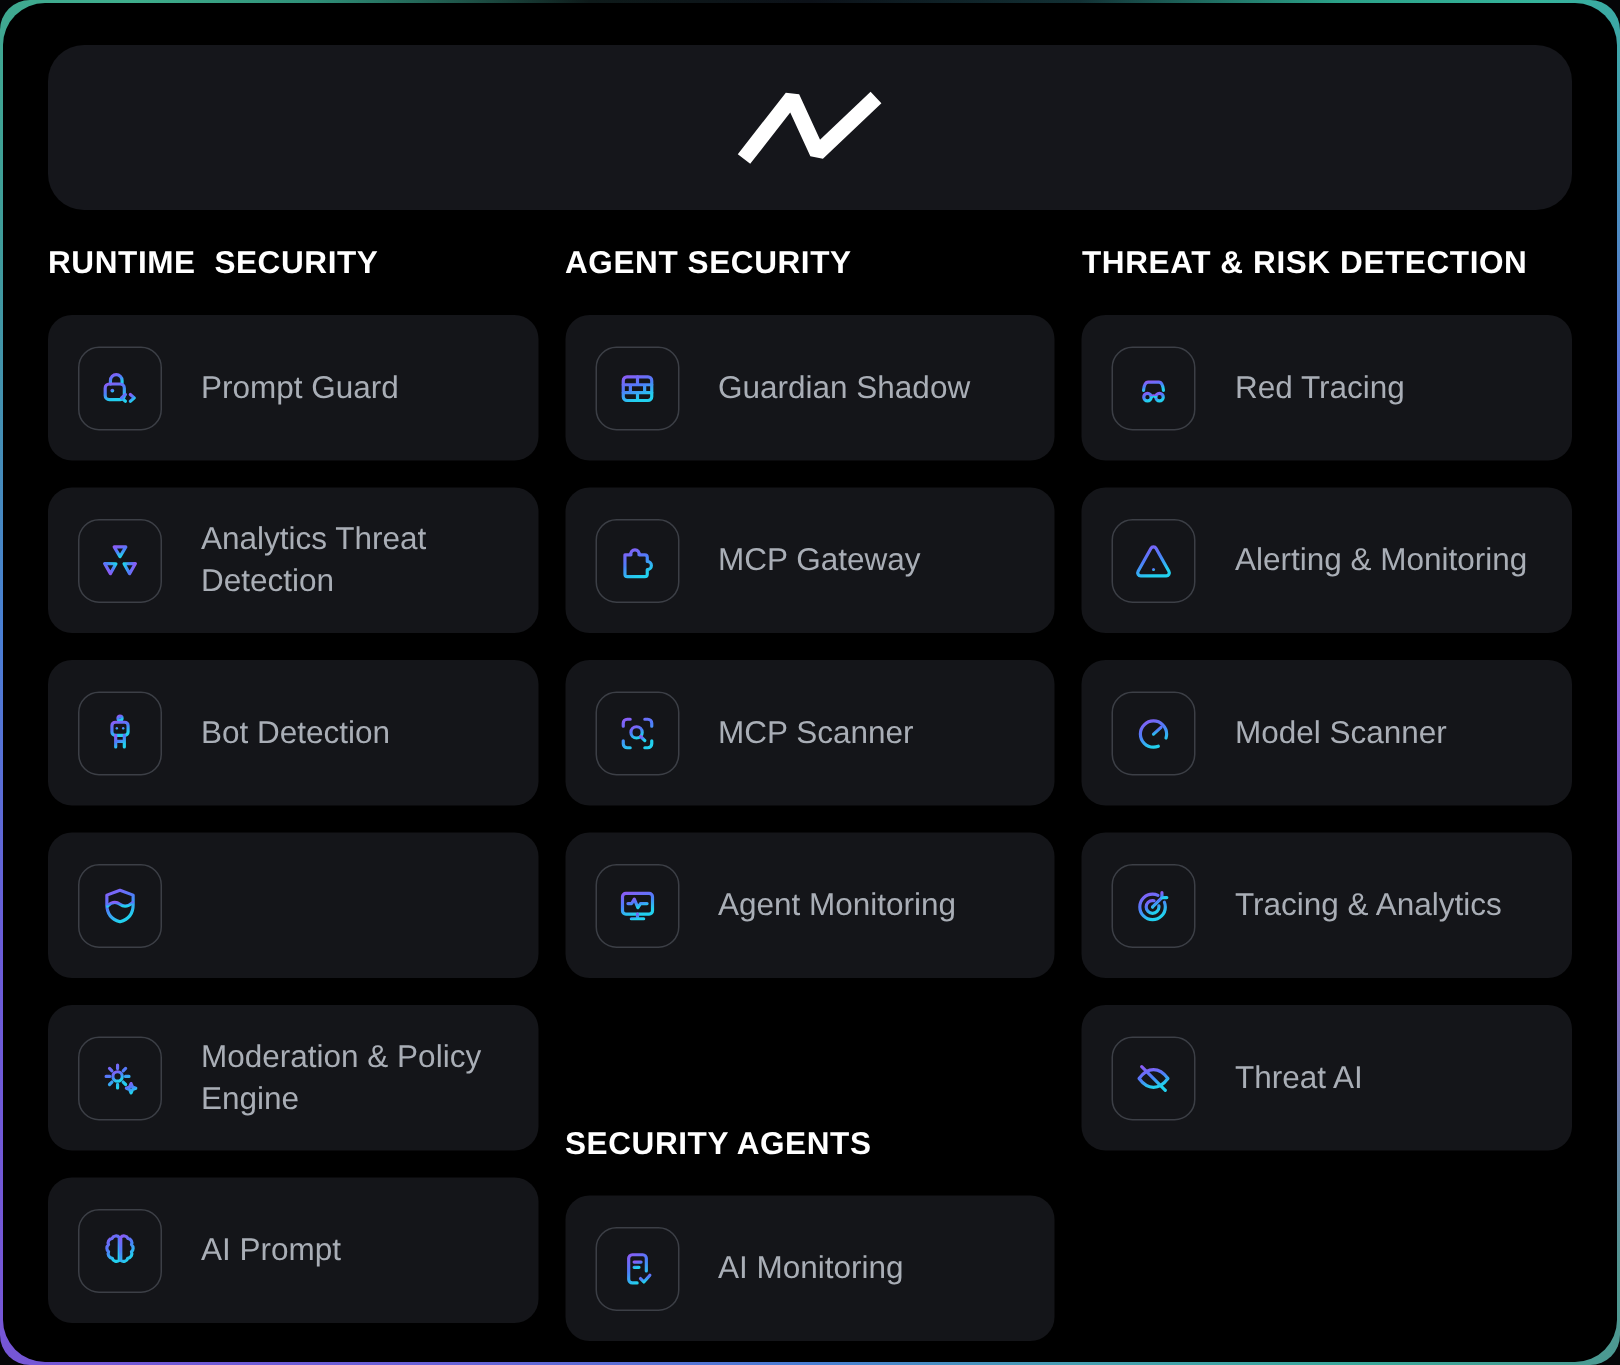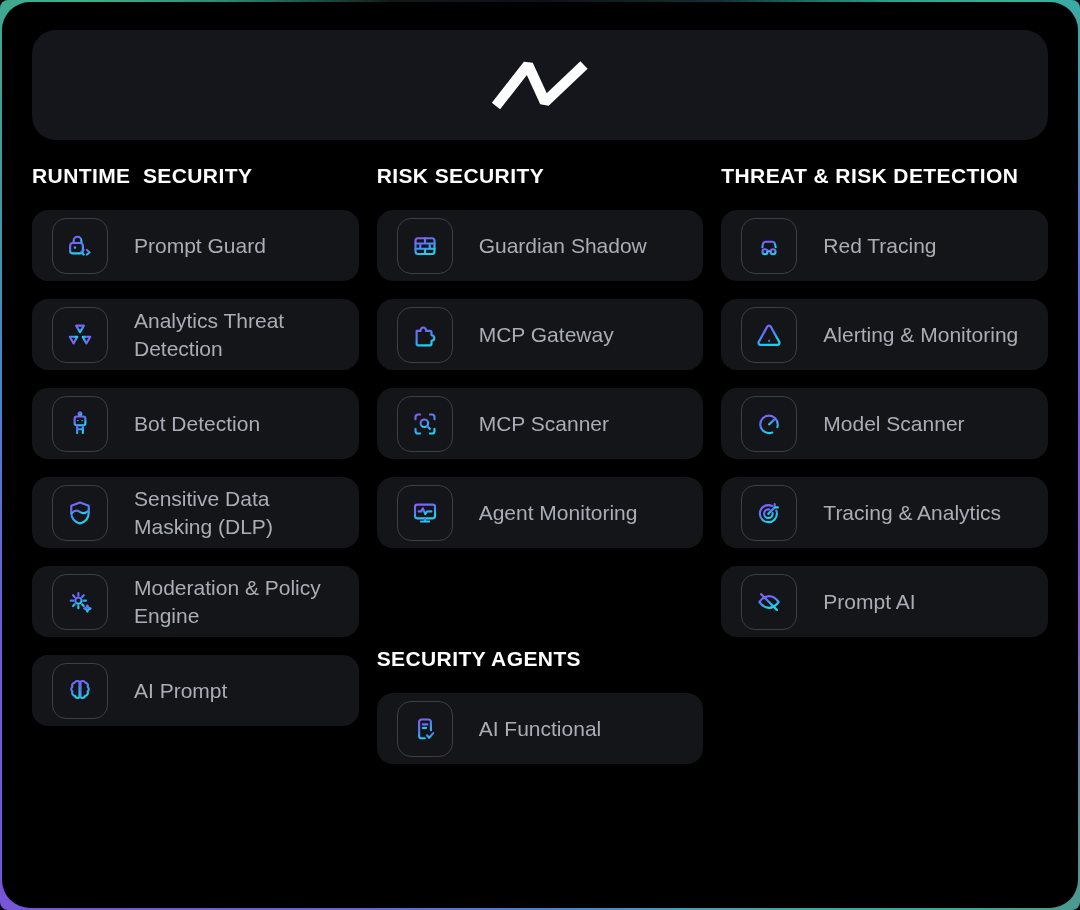--- a/index.html
+++ b/index.html
@@ -2,21 +2,21 @@
 <html style="--page-bg: #000000; --surface: #15161b; --card-bg: #141519; --tile-border: #3c3f46; --header-text: #ffffff; --label-text: #a9aeb6; --logo: #ffffff; --icon-gradient-start: #8b5cf6; --icon-gradient-mid: #4f7df9; --icon-gradient-end: #22d0ee; --edge-teal: #35b39a; --edge-blue: #4a7fd4; --edge-purple: #7a5bd6;"><head>
 <meta charset="utf-8">
 <style>
   html,body{margin:0;padding:0}
   body{
     width:1080px;height:910px;position:relative;overflow:hidden;
     background:#050507;
     font-family:"Liberation Sans", sans-serif;
   }
   .frame{
-    position:absolute;inset:0;border-radius:8px;
+    position:absolute;inset:0;border-radius:20px;
     background:conic-gradient(from 0deg at 50% 50%,
       #0c1118 0%, #123034 6%, #2ba188 10.5%, #35b39a 13%, #5b74d8 19%,
       #7a5bd6 24%, #8a5fc8 30%, #52948f 35%, #3aa89a 39%, #47a0b2 44%,
       #4a7fd4 50%, #6a62d8 58%, #7656d6 64%, #6a5cd8 70%, #4a7fd4 76%,
       #3f9c9a 83%, #3fae8c 87.5%, #2f8f78 90%, #0e1a1a 95%, #0c1118 100%);
   }
   .panel{
     position:absolute;inset:2px;background:var(--page-bg,#000);
     border-radius:28px;box-sizing:border-box;
     padding:28px 30px 0 30px;
@@ -30,21 +30,21 @@
   .grid{
     display:grid;grid-template-columns:repeat(3,1fr);
     column-gap:18px;align-items:start;
   }
   .col-header{
     font-size:21px;line-height:24px;font-weight:bold;
     color:var(--header-text,#fff);letter-spacing:.4px;
     margin-bottom:22px;white-space:pre-wrap;
   }
   .card{
-    height:71px;background:var(--card-bg,#141519);border-radius:16px;
+    height:97px;background:var(--card-bg,#141519);border-radius:16px;
     display:flex;align-items:center;gap:26px;
     padding:0 14px 0 20px;margin-bottom:18px;
     box-sizing:border-box;cursor:pointer;
   }
   .icon-tile{
     width:54px;height:54px;flex:none;border-radius:14px;
     border:1px solid var(--tile-border,#3c3f46);
     display:flex;align-items:center;justify-content:center;
   }
   .card-label{
@@ -118,21 +118,20 @@
               </div>
               <div class="card-label">Bot Detection</div>
             </div>
             <div class="card">
               <div class="icon-tile">
                 <svg class="pi" viewBox="0 0 24 24">
                   <path d="M12 3.6l7 2.6v5.2c0 4.8-3 7.8-7 9-4-1.2-7-4.2-7-9V6.2z"></path>
                   <path d="M5.3 12c2.2-2.1 4.6-2.5 6.7-.9 2.1 1.6 4.5 1.1 6.7-.9"></path>
                 </svg>
               </div>
-              <div class="card-label">Sensitive Data Masking (DLP)</div>
             </div>
             <div class="card">
               <div class="icon-tile">
                 <svg class="pi" viewBox="0 0 24 24">
                   <circle cx="10.7" cy="10.9" r="2.5"></circle>
                   <path d="M10.7 4.8v1.9M10.7 15.1v1.9M4.6 10.9h1.9M14.9 10.9h1.9M6.4 6.6l1.3 1.3M13.7 13.9l1.3 1.3M15 6.6l-1.3 1.3M7.7 13.9l-1.3 1.3"></path>
                   <path d="M17.9 14.7l.75 1.75 1.75.75-1.75.75-.75 1.75-.75-1.75-1.75-.75 1.75-.75z"></path>
                 </svg>
               </div>
               <div class="card-label">Moderation &amp; Policy Engine</div>
@@ -143,21 +142,21 @@
                   <path d="M11.6 4.8c-1-1.3-3.2-1-3.8.5-1.7.2-2.6 1.9-1.9 3.3-1.2 1-1.2 2.8 0 3.8-.7 1.6.3 3.3 2 3.5.4 1.6 2.4 2.2 3.7 1.1z"></path>
                   <path d="M12.4 4.8c1-1.3 3.2-1 3.8.5 1.7.2 2.6 1.9 1.9 3.3 1.2 1 1.2 2.8 0 3.8.7 1.6-.3 3.3-2 3.5-.4 1.6-2.4 2.2-3.7 1.1z"></path>
                 </svg>
               </div>
               <div class="card-label">AI Prompt</div>
             </div>
           </div>
         </div>
         <div class="column">
           <div class="section">
-            <div class="col-header">RISK SECURITY</div>
+            <div class="col-header">AGENT SECURITY</div>
             <div class="card">
               <div class="icon-tile">
                 <svg class="pi" viewBox="0 0 24 24">
                   <rect x="4.4" y="5.8" width="15.2" height="12.6" rx="2"></rect>
                   <path d="M4.4 10h15.2M4.4 14.2h15.2M12 5.8V10M8.2 10v4.2M15.8 10v4.2M12 14.2v4.2"></path>
                 </svg>
               </div>
               <div class="card-label">Guardian Shadow</div>
             </div>
             <div class="card">
@@ -192,21 +191,21 @@
           <div class="section">
             <div class="col-header">SECURITY AGENTS</div>
             <div class="card">
               <div class="icon-tile">
                 <svg class="pi" viewBox="0 0 24 24">
                   <path d="M16.7 13V6.3a1.9 1.9 0 0 0-1.9-1.9H9.2a1.9 1.9 0 0 0-1.9 1.9v11.2a1.9 1.9 0 0 0 1.9 1.9h2.6"></path>
                   <path d="M10.2 8.3h3.7M10.2 11.1h2.6"></path>
                   <path d="M13.6 17.1l1.8 1.8 3.2-3.6"></path>
                 </svg>
               </div>
-              <div class="card-label">AI Functional</div>
+              <div class="card-label">AI Monitoring</div>
             </div>
           </div>
         </div>
         <div class="column">
           <div class="section">
             <div class="col-header">THREAT &amp; RISK DETECTION</div>
             <div class="card">
               <div class="icon-tile">
                 <svg class="pi" viewBox="0 0 24 24">
                   <path d="M4.6 13.3h14.8"></path>
@@ -249,20 +248,20 @@
               </div>
               <div class="card-label">Tracing &amp; Analytics</div>
             </div>
             <div class="card">
               <div class="icon-tile">
                 <svg class="pi" viewBox="0 0 24 24">
                   <path d="M4.3 12C6.8 8.7 9.3 7.3 12 7.3s5.2 1.4 7.7 4.7c-2.5 3.3-5 4.7-7.7 4.7S6.8 15.3 4.3 12z"></path>
                   <path d="M5.7 5.7l12.6 12.6"></path>
                 </svg>
               </div>
-              <div class="card-label">Prompt AI</div>
+              <div class="card-label">Threat AI</div>
             </div>
           </div>
         </div>
       </div>
 
   </div>
 </div>
 
 </body></html>

